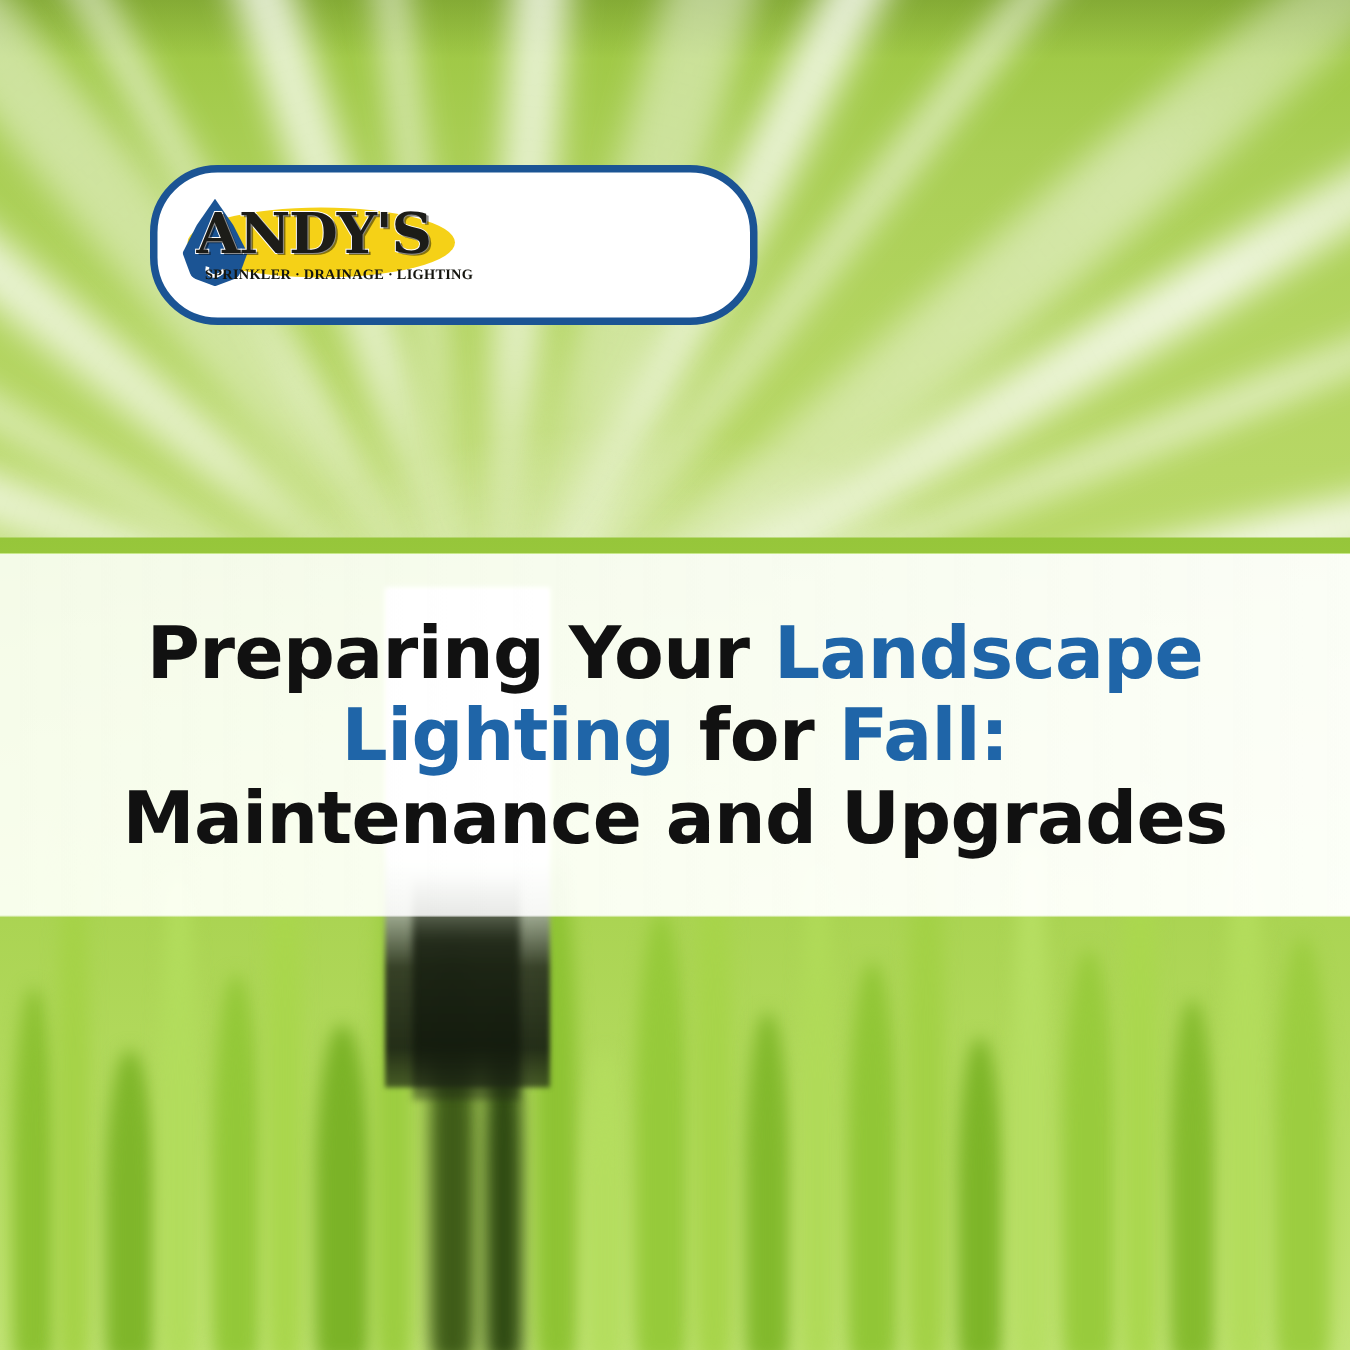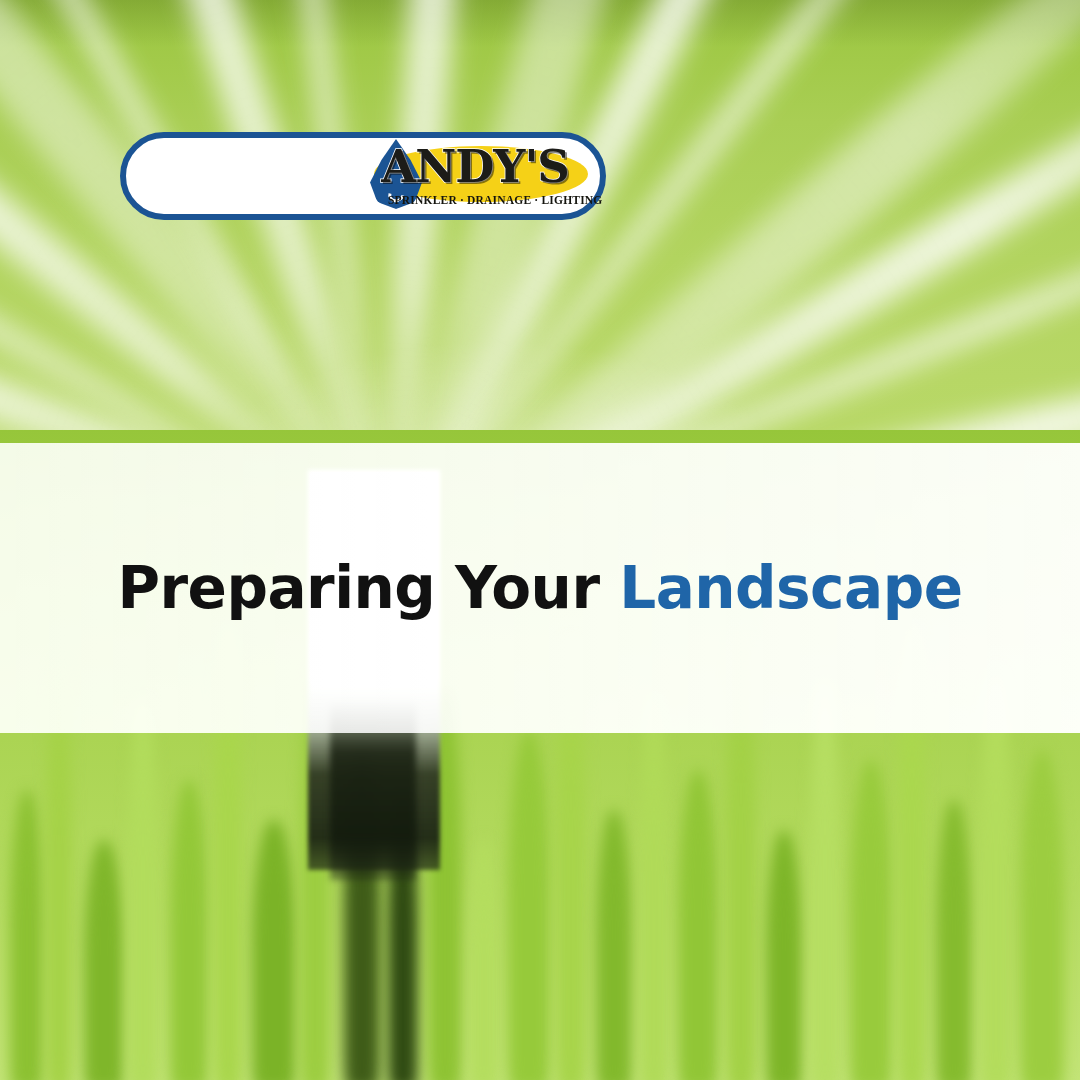--- a/index.html
+++ b/index.html
@@ -106,25 +106,25 @@
     font-size:58px;
     line-height:66px;
     letter-spacing:-0.5px;
     color:#111111;
     white-space:nowrap;
   }
   .hl { color:#1f65a8; }
 
   
   .logo-box {
-    position:absolute; left:120px; top:132px; width:486px; height:88px;
+    position:absolute; left:120px; top:132px; width:486px; height:128px;
     background:#ffffff;
     border:6px solid #1b5494;
     border-radius:54px;
-    display:flex; align-items:center; justify-content:flex-end;
+    display:flex; align-items:center; justify-content:flex-start;
   }
   .logo-mark {
     position:relative;
     width:250px; height:78px;
   }
   .logo-ellipse {
     position:absolute; left:24px; top:9px; width:214px; height:56px;
     background:#f5d117; border-radius:50%;
   }
   .logo-drop {
@@ -235,15 +235,19 @@
       <div class="logo-tag">SPRINKLER · DRAINAGE · LIGHTING</div>
     </div>
   </div>
 
   <div class="title-band"></div>
 
   <div class="title-wrap">
     <div class="title-line">
       <span>Preparing Your </span><span class="hl">Landscape</span>
     </div>
+    <div class="title-line">
+      <span class="hl">Lighting</span><span> for </span><span class="hl">Fall:</span>
+    </div>
+    <div class="title-line">Maintenance and Upgrades</div>
   </div>
 
 </div>
 
 </body></html>

